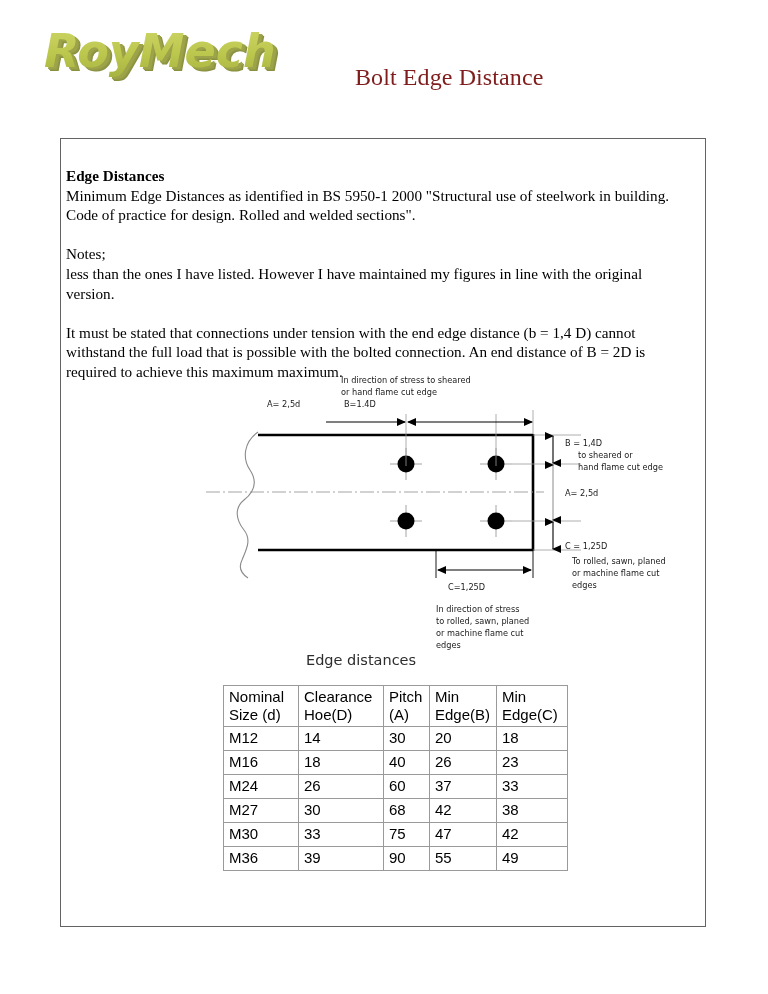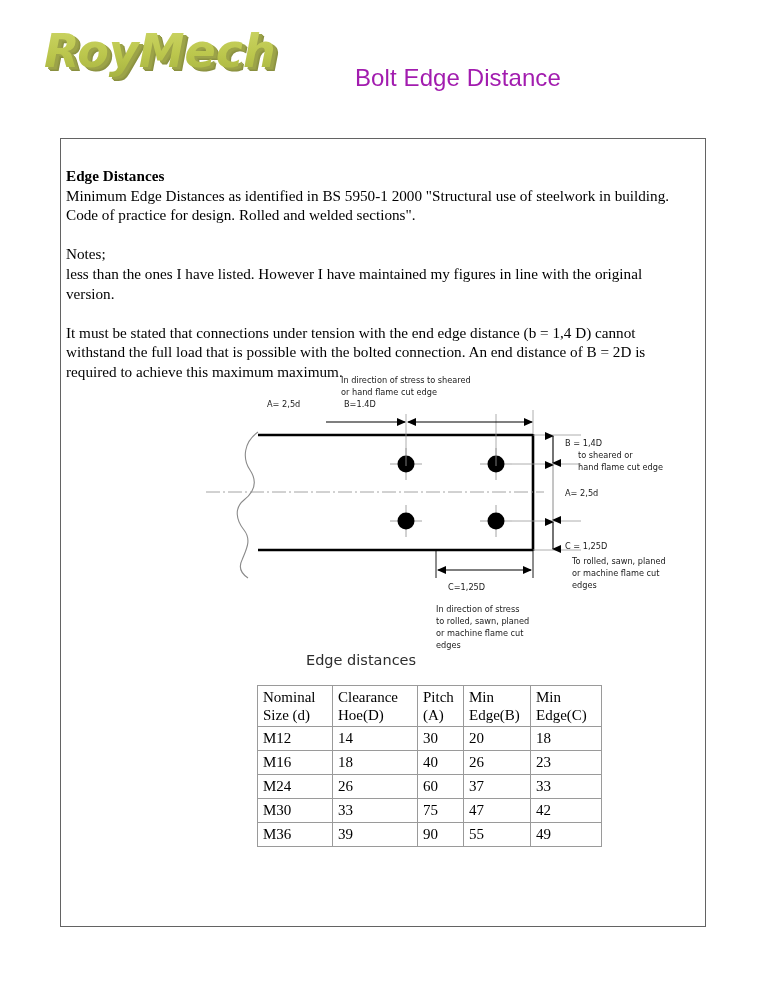--- a/index.html
+++ b/index.html
@@ -24,24 +24,24 @@
   }
   #logo {
     position: absolute;
     left: 44px; top: 24px;
     width: 300px; height: 62px;
   }
   #logo svg { display: block; }
   #page-title {
     position: absolute;
     left: 355px; top: 64px;
-    font-family: Liberation Sans, sans-serif;
+    font-family: Liberation Serif, serif;
     font-size: 24px;
     font-weight: 400;
-    color: #a21caf;
+    color: #7f1d1d;
     letter-spacing: 0.1px;
     white-space: nowrap;
   }
 
   
   #content-frame {
     position: absolute;
     left: 60px; top: 138px;
     width: 646px; height: 789px;
     border: 1px solid #636363;
@@ -79,25 +79,24 @@
     font-size: 14.5px;
     color: #2d2d2d;
     white-space: nowrap;
   }
 
   
   #edge-table {
     position: absolute;
     left: 162px; top: 546px;
     border-collapse: collapse;
-    font-family: Liberation Serif, serif;
+    font-family: Liberation Sans, sans-serif;
     font-size: 15px;
     color: #000000;
     background: #ffffff;
-    margin-left: 34px;
   }
   #edge-table th, #edge-table td {
     border: 1px solid #9a9a9a;
     padding: 2px 5px 3px 5px;
     text-align: left;
     font-weight: normal;
     vertical-align: top;
     line-height: 18px;
   }
   #edge-table thead th { padding-bottom: 2px; }
@@ -306,20 +305,27 @@
         <td class="c4">23</td>
       </tr>
       <tr>
         <td class="c0">M24</td>
         <td class="c1">26</td>
         <td class="c2">60</td>
         <td class="c3">37</td>
         <td class="c4">33</td>
       </tr>
       <tr>
+        <td class="c0">M27</td>
+        <td class="c1">30</td>
+        <td class="c2">68</td>
+        <td class="c3">42</td>
+        <td class="c4">38</td>
+      </tr>
+      <tr>
         <td class="c0">M30</td>
         <td class="c1">33</td>
         <td class="c2">75</td>
         <td class="c3">47</td>
         <td class="c4">42</td>
       </tr>
       <tr>
         <td class="c0">M36</td>
         <td class="c1">39</td>
         <td class="c2">90</td>

